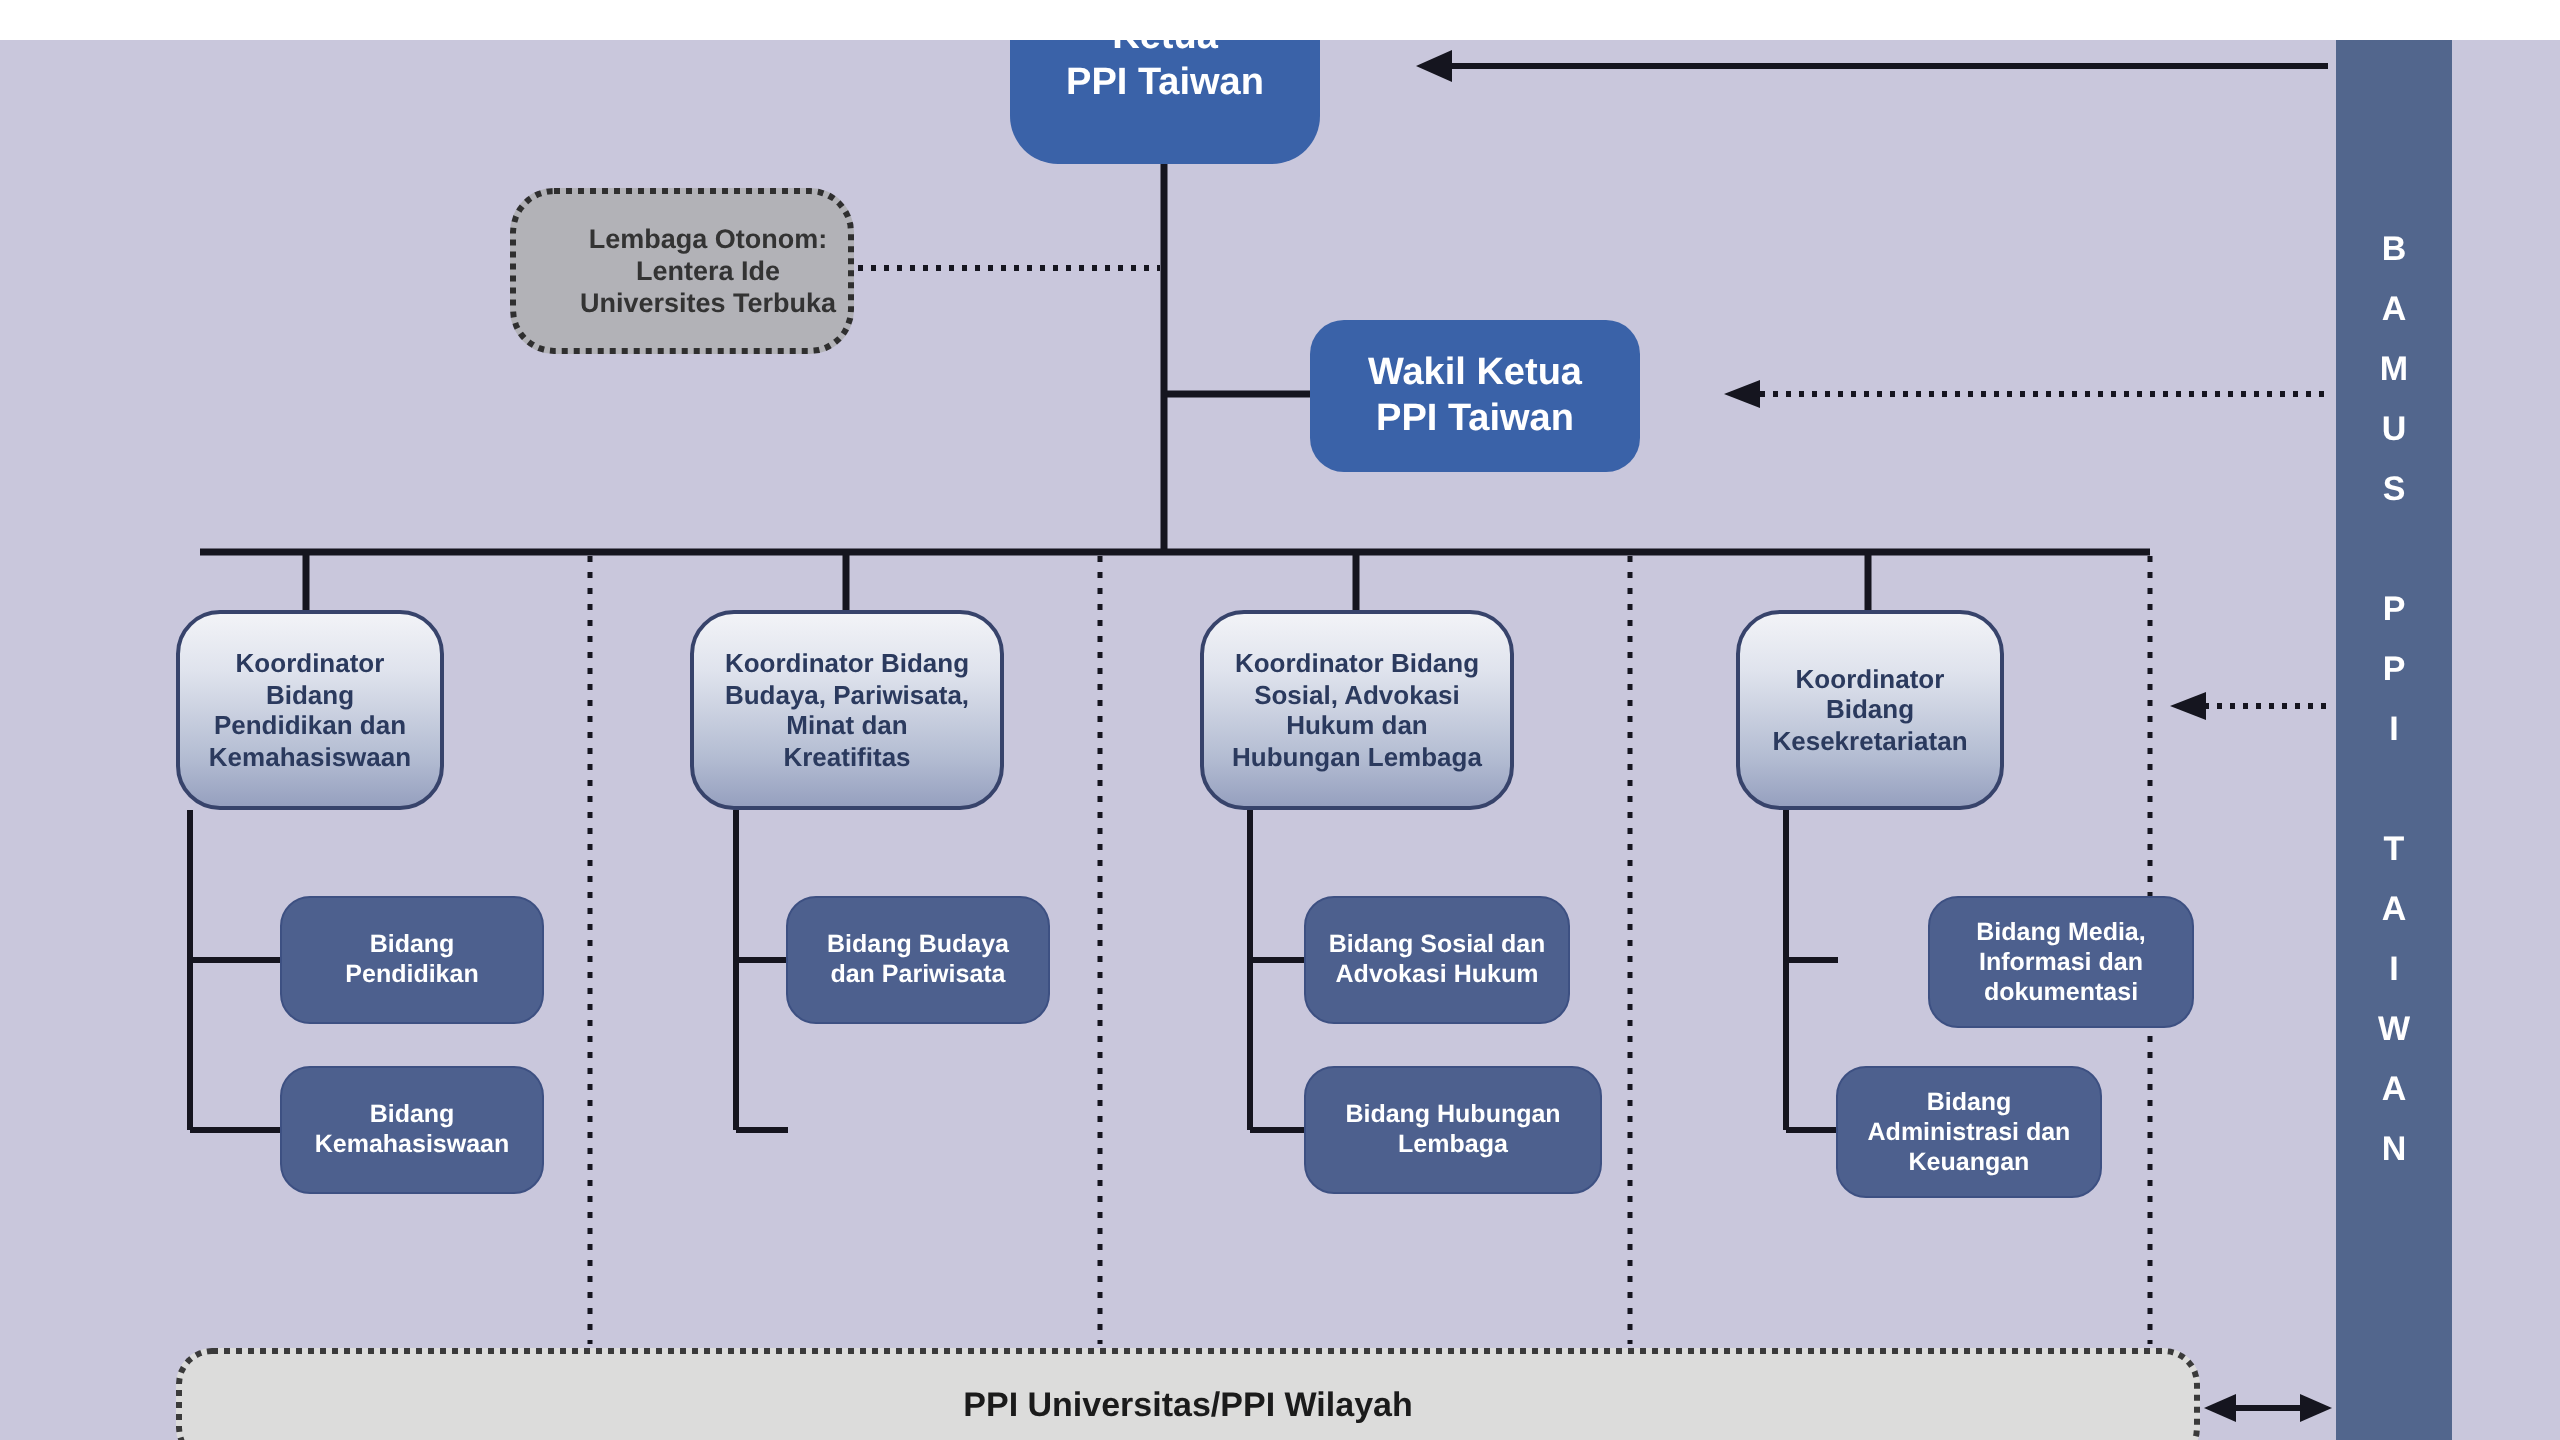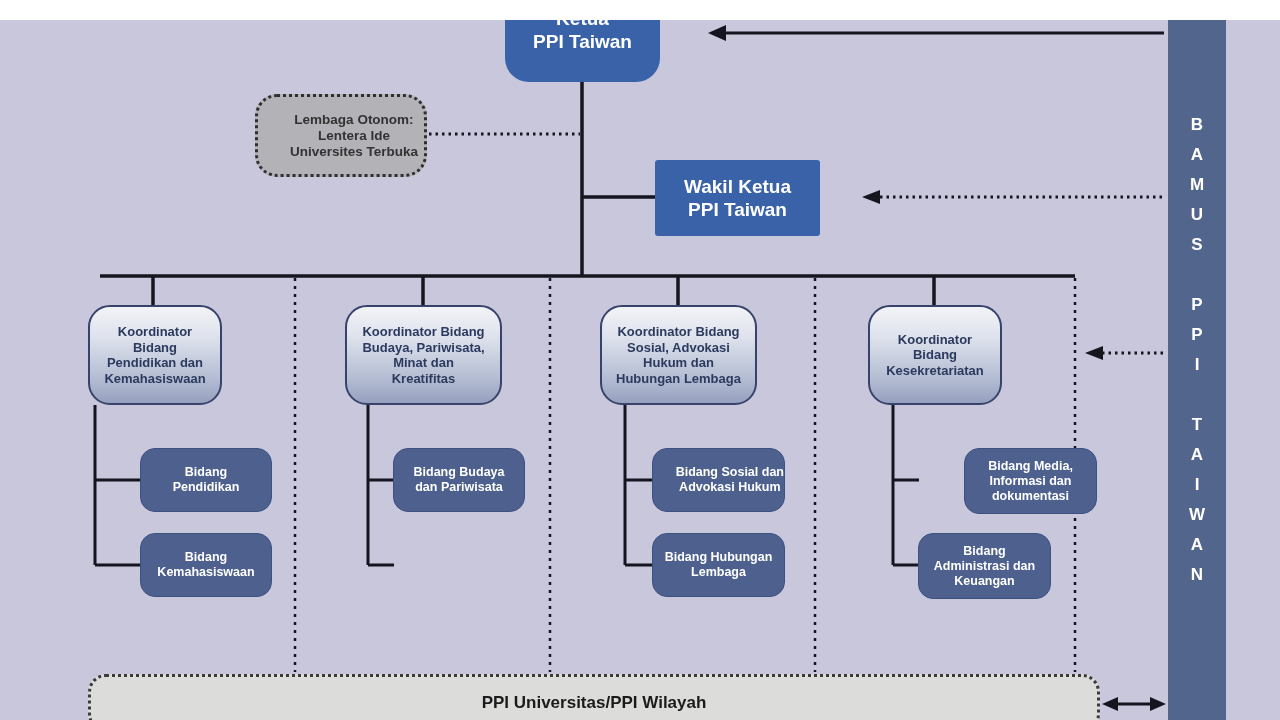--- a/index.html
+++ b/index.html
@@ -80,21 +80,21 @@
     <span>Ketua
 PPI Taiwan</span>
   </div>
 
   <div class="node gray-dotted" style="left:255px;top:74px;width:172px;height:83px;">
     <span>Lembaga Otonom:
 Lentera Ide
 Universites Terbuka</span>
   </div>
 
-  <div class="node blue-box" style="left:655px;top:140px;width:165px;height:76px;border-radius:3px;">
+  <div class="node blue-box" style="left:655px;top:140px;width:165px;height:76px;border-radius:17px;">
     <span>Wakil Ketua
 PPI Taiwan</span>
   </div>
 
   <div class="node coord-box" style="left:88px;top:285px;width:134px;height:100px;">
     <span>Koordinator
 Bidang
 Pendidikan dan
 Kemahasiswaan</span>
   </div>
@@ -123,25 +123,25 @@
   <div class="node bidang-box" style="left:140px;top:513px;width:132px;height:64px;">
     <span>Bidang
 Kemahasiswaan</span>
   </div>
 
   <div class="node bidang-box" style="left:393px;top:428px;width:132px;height:64px;">
     <span>Bidang Budaya
 dan Pariwisata</span>
   </div>
 
-  <div class="node bidang-box" style="left:652px;top:428px;width:133px;height:64px;justify-content:flex-end;">
+  <div class="node bidang-box" style="left:652px;top:428px;width:133px;height:64px;">
     <span>Bidang Sosial dan
 Advokasi Hukum</span>
   </div>
-  <div class="node bidang-box" style="left:652px;top:513px;width:133px;height:64px;">
+  <div class="node bidang-box" style="left:652px;top:513px;width:149px;height:64px;">
     <span>Bidang Hubungan
 Lembaga</span>
   </div>
 
   <div class="node bidang-box" style="left:964px;top:428px;width:133px;height:66px;">
     <span>Bidang Media,
 Informasi dan
 dokumentasi</span>
   </div>
   <div class="node bidang-box" style="left:918px;top:513px;width:133px;height:66px;">

